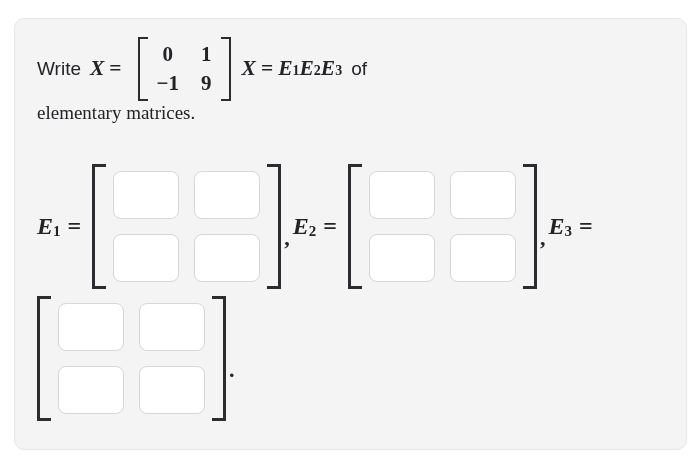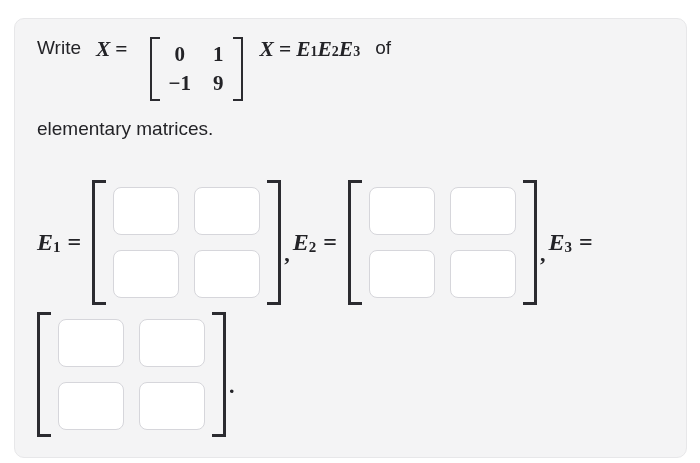--- a/index.html
+++ b/index.html
@@ -18,28 +18,29 @@
     width: 673px;
     min-height: 432px;
     background: #f4f4f5;
     border: 1px solid #e7e7e9;
     border-radius: 10px;
     padding: 18px 22px 20px 22px;
   }
   
   .pline1 {
     display: flex;
-    align-items: flex-start;
-    gap: 15px;
+    align-items: center;
+    gap: 9px;
     font-size: 19px;
     line-height: 1.2;
   }
   .pline2 {
-    margin-top: 17px;
+    margin-top: 1px;
     font-size: 19px;
+    font-family: Liberation Serif, serif;
   }
   .math {
     font-family: "Liberation Serif", serif;
     font-size: 21.5px;
     font-weight: 600;
     display: inline-flex;
     align-items: center;
   }
   .mi { font-style: italic; }
   .meq { font-style: normal; padding: 0 5px; }

